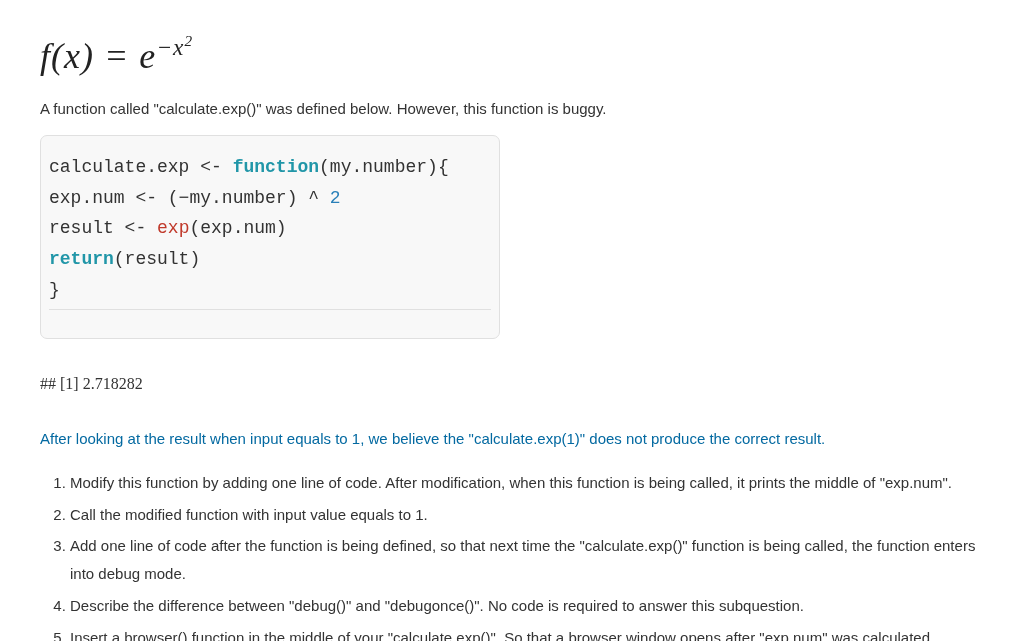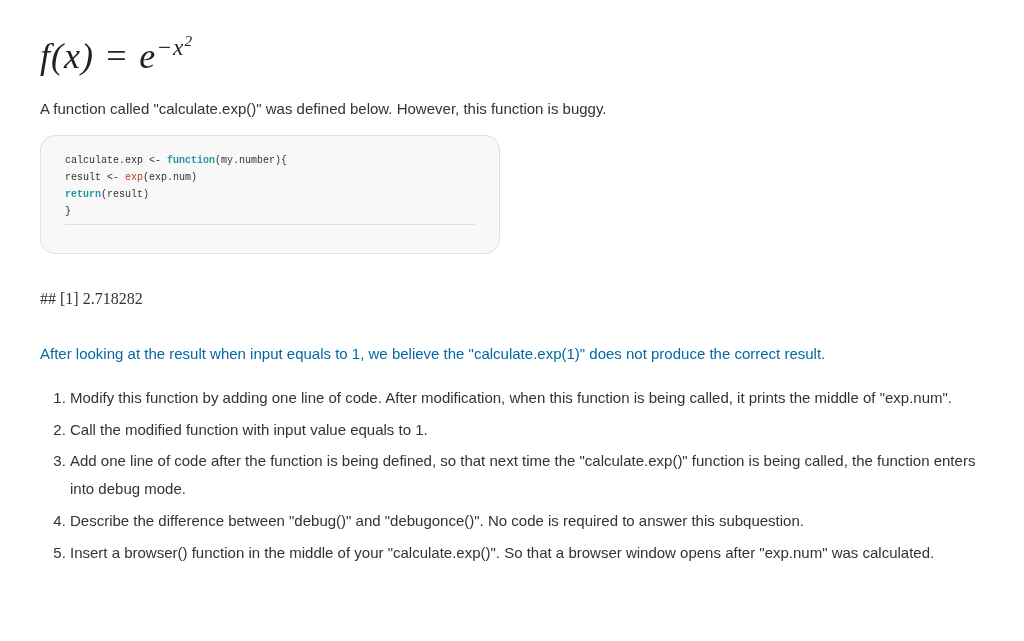--- a/index.html
+++ b/index.html
@@ -38,24 +38,24 @@
     .intro-text {
       font-family: Arial, Helvetica, sans-serif;
       font-size: 15px;
       color: #333;
       margin-bottom: 14px;
     }
 
     .code-block {
       background: #f8f8f8;
       border: 1px solid #e0e0e0;
-      border-radius: 15px;
-      padding: 16px 24px;
+      border-radius: 7px;
+      padding: 16px 8px;
       font-family: 'Courier New', Courier, monospace;
-      font-size: 10px;
+      font-size: 18px;
       line-height: 1.7;
       margin-bottom: 24px;
       width: 460px;
     }
 
     .code-normal {
       color: #333333;
     }
 
     .code-keyword {
@@ -117,20 +117,23 @@
   </div>
 </div>
 
 <p class="intro-text">A function called "calculate.exp()" was defined below. However, this function is buggy.</p>
 
 <div class="code-block">
   <div class="code-line">
     <span class="code-normal">calculate.exp &lt;- </span><span class="code-keyword">function</span><span class="code-normal">(my.number){</span>
   </div>
   <div class="code-line">
+    <span class="code-normal">  exp.num &lt;- (−my.number) </span><span class="code-normal">^</span><span class="code-number"> 2</span>
+  </div>
+  <div class="code-line">
     <span class="code-normal">  result &lt;- </span><span class="code-builtin">exp</span><span class="code-normal">(exp.num)</span>
   </div>
   <div class="code-line">
     <span class="code-normal">  </span><span class="code-keyword">return</span><span class="code-normal">(result)</span>
   </div>
   <div class="code-line">
     <span class="code-normal">}</span>
   </div>
   <hr class="divider-line">
 </div>

